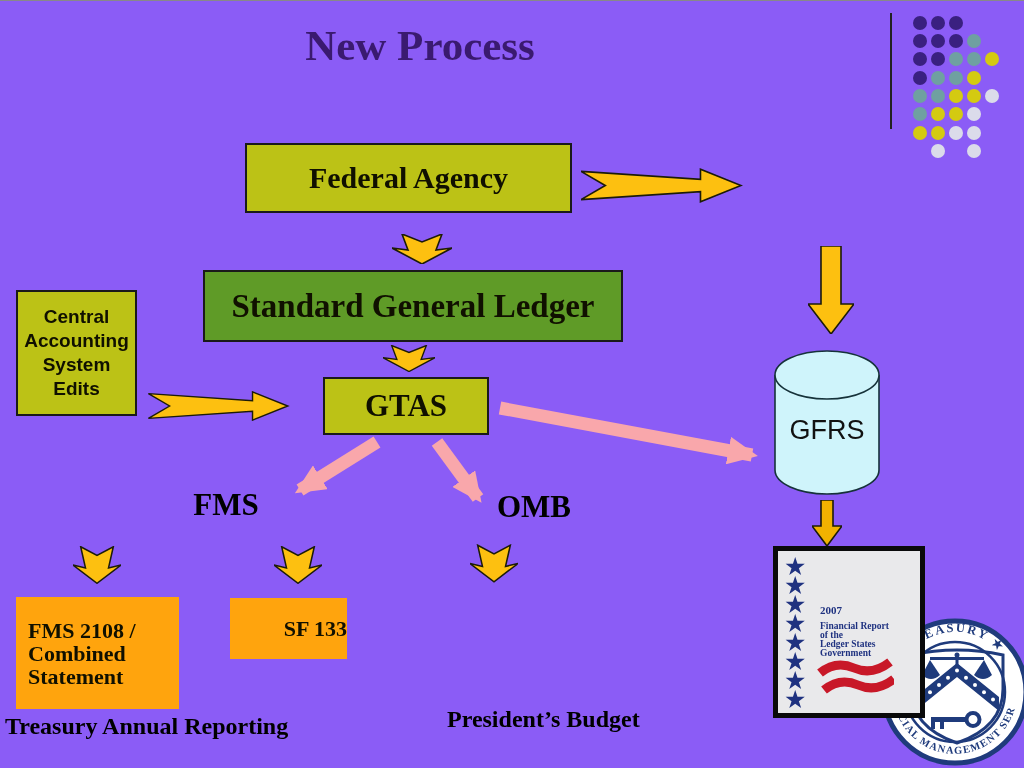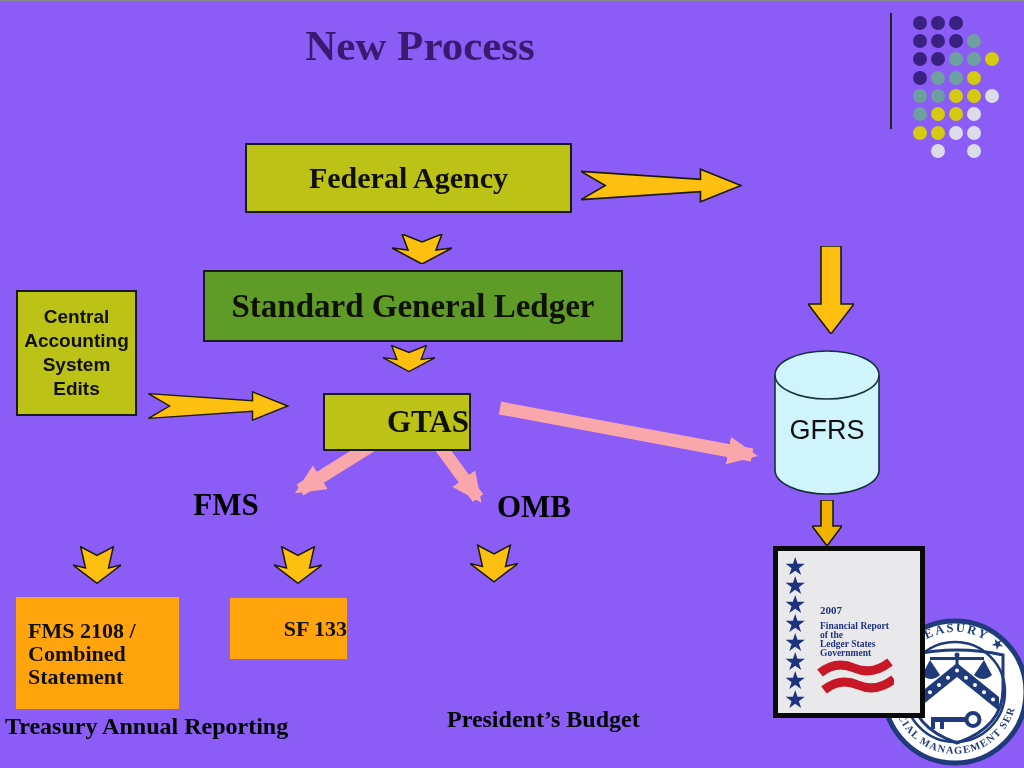--- a/index.html
+++ b/index.html
@@ -19,21 +19,21 @@
   .box{display:flex;align-items:center;justify-content:center;text-align:center;color:#101000;box-sizing:border-box;}
   .olive{background:#BCC216;border:2px solid #1a1a1a;}
   .green{background:#5F9B27;border:2px solid #1a1a1a;}
   .orange{background:#FFA40D;border:none;}
   .serifb{font-family:"Liberation Serif",serif;font-weight:bold;}
   .sansb{font-weight:bold;}
 
   .fed-agency{left:245px;top:142px;width:327px;height:70px;font-size:30px;}
   .afs{left:767px;top:128px;width:130px;height:110px;font-size:19px;line-height:24px;flex-direction:column;}
   .sgl{left:203px;top:269px;width:420px;height:72px;font-size:33px;}
-  .gtas{left:323px;top:392px;width:148px;height:58px;font-size:31px;justify-content:flex-end;}
+  .gtas{left:323px;top:376px;width:166px;height:58px;font-size:31px;}
   .case{left:16px;top:289px;width:121px;height:126px;font-size:19px;line-height:24px;flex-direction:column;}
   .fms2108{left:16px;top:596px;width:163px;height:112px;font-size:22px;line-height:23px;
            flex-direction:column;align-items:flex-start;justify-content:center;text-align:left;padding-left:12px;}
   .sf133{left:230px;top:597px;width:117px;height:61px;font-size:22px;justify-content:flex-end;padding-left:12px;}
   .program{left:380px;top:588px;width:364px;height:82px;font-size:22px;line-height:24px;flex-direction:column;}
   .pre{white-space:pre-wrap;}
 
   .lbl{font-family:"Liberation Serif",serif;font-weight:bold;color:#000;}
   .lbl-fms{left:176px;top:486px;width:100px;text-align:center;font-size:31px;}
   .lbl-omb{left:484px;top:488px;width:100px;text-align:center;font-size:31px;}

